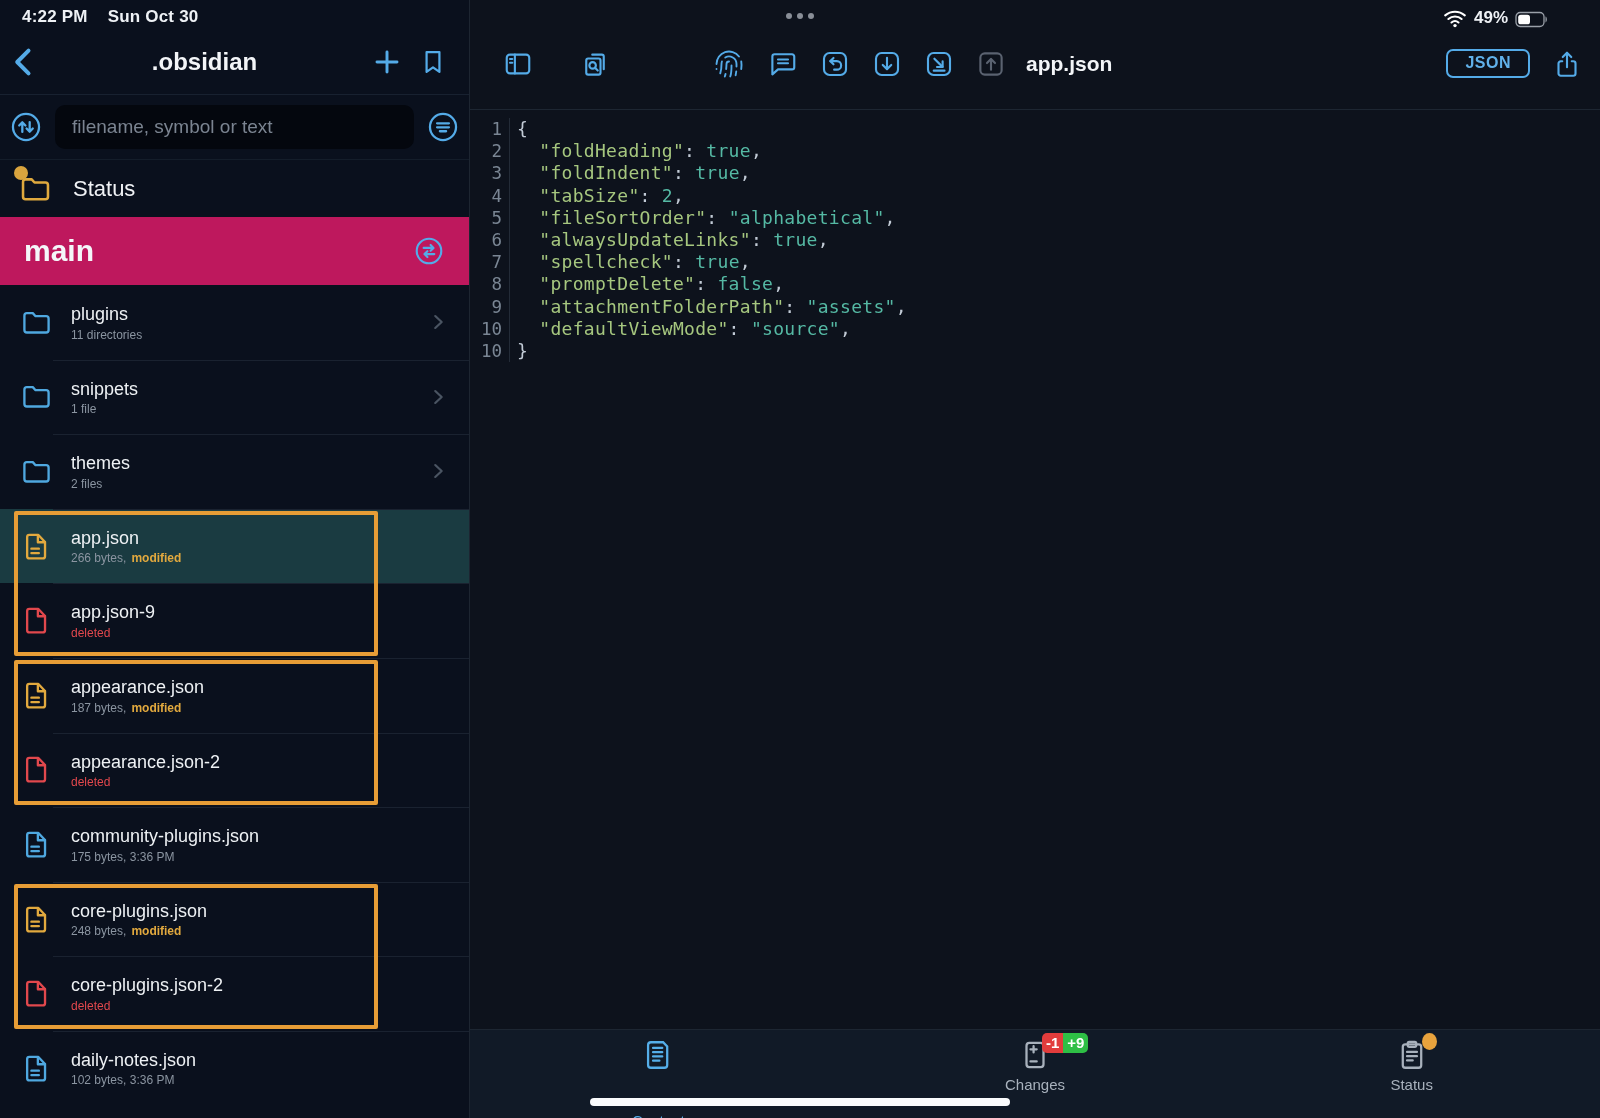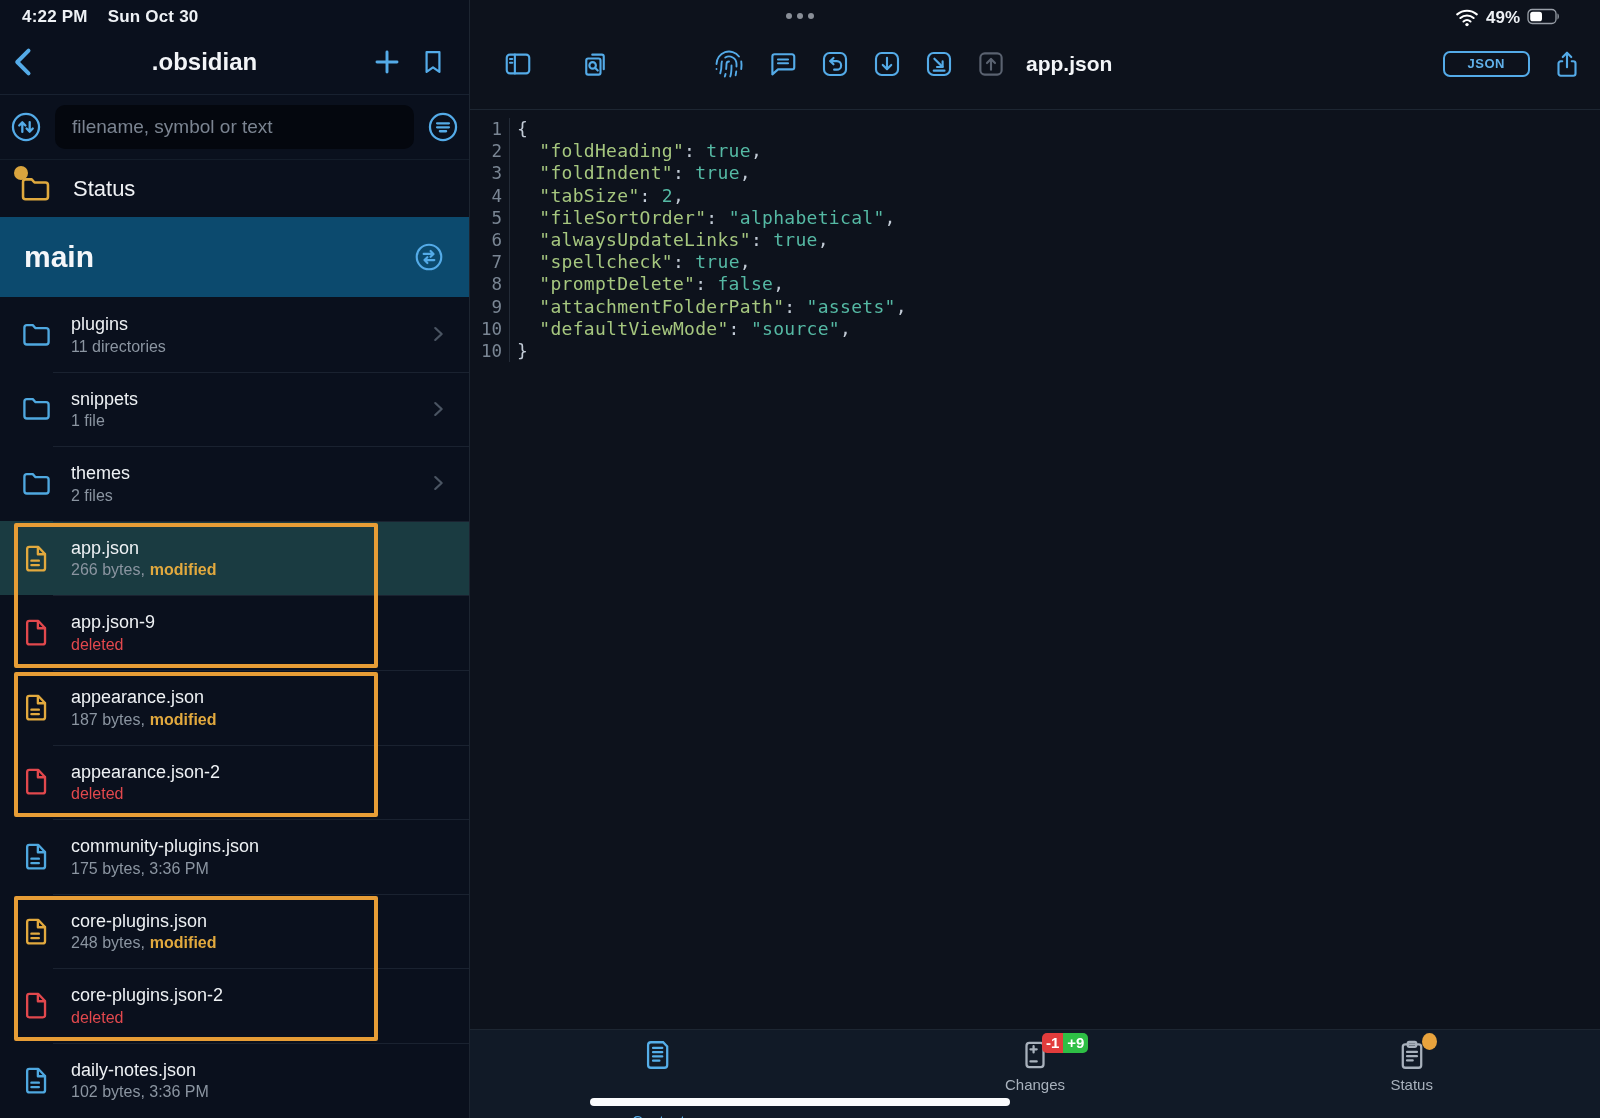--- a/index.html
+++ b/index.html
@@ -27,50 +27,50 @@
   .search-row { height:65px; flex:none; display:flex; align-items:center; gap:12px; padding:0 9px; border-bottom:1px solid #141d2a; }
   .circle-btn { width:34px; height:34px; flex:none; color:#54abe8; background:none; border:none; }
   .search-input { flex:1; height:44px; background:#04070e; border:none; border-radius:10px; outline:none; color:#dfe4ea; font-size:19px; padding:0 17px; font-family:"Liberation Sans", sans-serif; }
   .search-input::placeholder { color:#7b8491; }
 
   .status-row { height:57px; flex:none; display:flex; align-items:center; gap:19px; padding:0 17px; }
   .status-folder-wrap { position:relative; width:37px; height:34px; color:#dfa93e; flex:none; }
   .status-dot { position:absolute; left:-3px; top:-6px; width:14px; height:14px; border-radius:50%; background:#d9a43e; }
   .status-row-label { font-size:22px; color:#f0f2f5; }
 
-  .branch-bar { height:80px; flex:none; background:#0c4a6e; display:flex; align-items:center; padding:0 24px; }
+  .branch-bar { height:68px; flex:none; background:#be185d; display:flex; align-items:center; padding:0 24px; }
   .branch-name { font-size:30px; font-weight:600; color:#f4f6f9; }
   .sync-btn { margin-left:auto; width:32px; height:32px; color:#54abe8; background:none; border:none; }
 
   .file-list { flex:1; overflow:hidden; }
   .row { height:74.6px; display:flex; align-items:center; gap:18px; padding:0 20px; position:relative; }
   .row.selected { background:#1a3b41; }
   .divider { position:absolute; top:0; left:53px; right:0; height:1px; background:#1a2230; }
   .row-icon { width:33px; height:33px; flex:none; }
   .row-icon.folder { color:#4fa8e0; }
   .row-icon.modified { color:#e2a93e; }
   .row-icon.deleted { color:#e2484d; }
   .row-icon.file { color:#4fa8e0; }
   .row-text { display:flex; flex-direction:column; }
   .row-title { font-size:18px; color:#eef1f4; line-height:1.25; }
-  .row-sub { font-size:16px; color:#8b95a1; margin-top:2px; }
+  .row-sub { font-size:12px; color:#8b95a1; margin-top:2px; }
   .row-sub .st-modified { color:#e2a93e; font-weight:600; margin-left:5px; }
   .row-sub .st-deleted { color:#e2484d; }
   .chev { margin-left:auto; width:22px; height:22px; color:#4a5462; flex:none; }
   .change-group { position:relative; }
   .group-outline { position:absolute; top:2px; bottom:2px; left:14px; width:364px; border:4px solid #e79d36; border-radius:2px; pointer-events:none; }
 
   
   .right-panel { flex:1; display:flex; flex-direction:column; background:#0d121c; position:relative; }
   .right-top { height:110px; flex:none; border-bottom:1px solid #1d2632; display:flex; align-items:center; padding:18px 18px 0 33px; }
   .tb-btn { width:30px; height:30px; flex:none; color:#54abe8; background:none; border:none; padding:0; }
   .tb-btn.dim { color:#5a6270; }
   .ml47 { margin-left:47px; } .ml104 { margin-left:104px; } .ml24 { margin-left:24px; } .ml22 { margin-left:22px; }
   .doc-title { margin-left:20px; font-size:21px; font-weight:700; color:#f3f5f8; }
-  .json-badge { margin-left:auto; border:2px solid #54abe8; color:#61b1ea; border-radius:7px; padding:3px 23px 4px; font-size:13px; font-weight:600; letter-spacing:.5px; background:none; }
+  .json-badge { margin-left:auto; border:2px solid #54abe8; color:#61b1ea; border-radius:7px; padding:3px 17px 4px; font-size:16px; font-weight:600; letter-spacing:.5px; background:none; }
   .share-btn { margin-left:22px; width:30px; height:32px; color:#54abe8; background:none; border:none; }
 
   .editor { flex:1; overflow:hidden; padding-top:8px; font-family:"DejaVu Sans Mono", monospace; }
   .code-line { display:flex; height:22.2px; line-height:22.3px; font-size:18px; }
   .ln { width:40px; flex:none; text-align:right; padding-right:7px; color:#7a8694; border-right:1px solid #232b37; font-size:17.5px; }
   .code-text { padding-left:7px; white-space:pre; letter-spacing:.3px; }
   .tok-k { color:#a6c77f; }
   .tok-v { color:#55b9a4; }
   .tok-p { color:#c2cbd6; }
   .tok-w { color:#c2cbd6; }
@@ -81,21 +81,21 @@
   .tab-icon { width:34px; height:34px; position:relative; }
   .tab-label { font-size:15px; font-family:"Liberation Sans", sans-serif; }
   .diff-badge { position:absolute; left:24px; top:-5px; display:flex; font-size:15px; font-weight:700; color:#fff; font-family:"Liberation Sans", sans-serif; white-space:nowrap; }
   .badge-minus { background:#e23c3c; border-radius:5px 0 0 5px; padding:1px 4px 2px; }
   .badge-plus  { background:#2ebf45; border-radius:0 5px 5px 0; padding:1px 4px 2px; }
   .status-dot-badge { position:absolute; right:-8px; top:-5px; width:15px; height:17px; border-radius:50%; background:#e8a33d; }
 
   
   .multitask-dots { position:absolute; top:13px; left:50%; transform:translateX(-50%); display:flex; gap:5px; }
   .multitask-dots i { width:6px; height:6px; border-radius:50%; background:#898e97; }
-  .statusbar-right { position:absolute; top:8px; right:38px; display:flex; align-items:flex-start; gap:7px; font-size:17px; font-weight:600; }
+  .statusbar-right { position:absolute; top:8px; right:50px; display:flex; align-items:flex-end; gap:7px; font-size:17px; font-weight:600; }
   .wifi-icon { width:24px; height:19px; }
   .battery-icon { width:35px; height:17px; }
   .home-indicator { position:absolute; left:50%; transform:translateX(-50%); bottom:12px; width:420px; height:8px; border-radius:4.5px; background:#fbfcfd; }
 </style>
 </head>
 <body>
 
 <div class="left-panel">
   <div class="left-header">
     <div class="statusbar-left">

